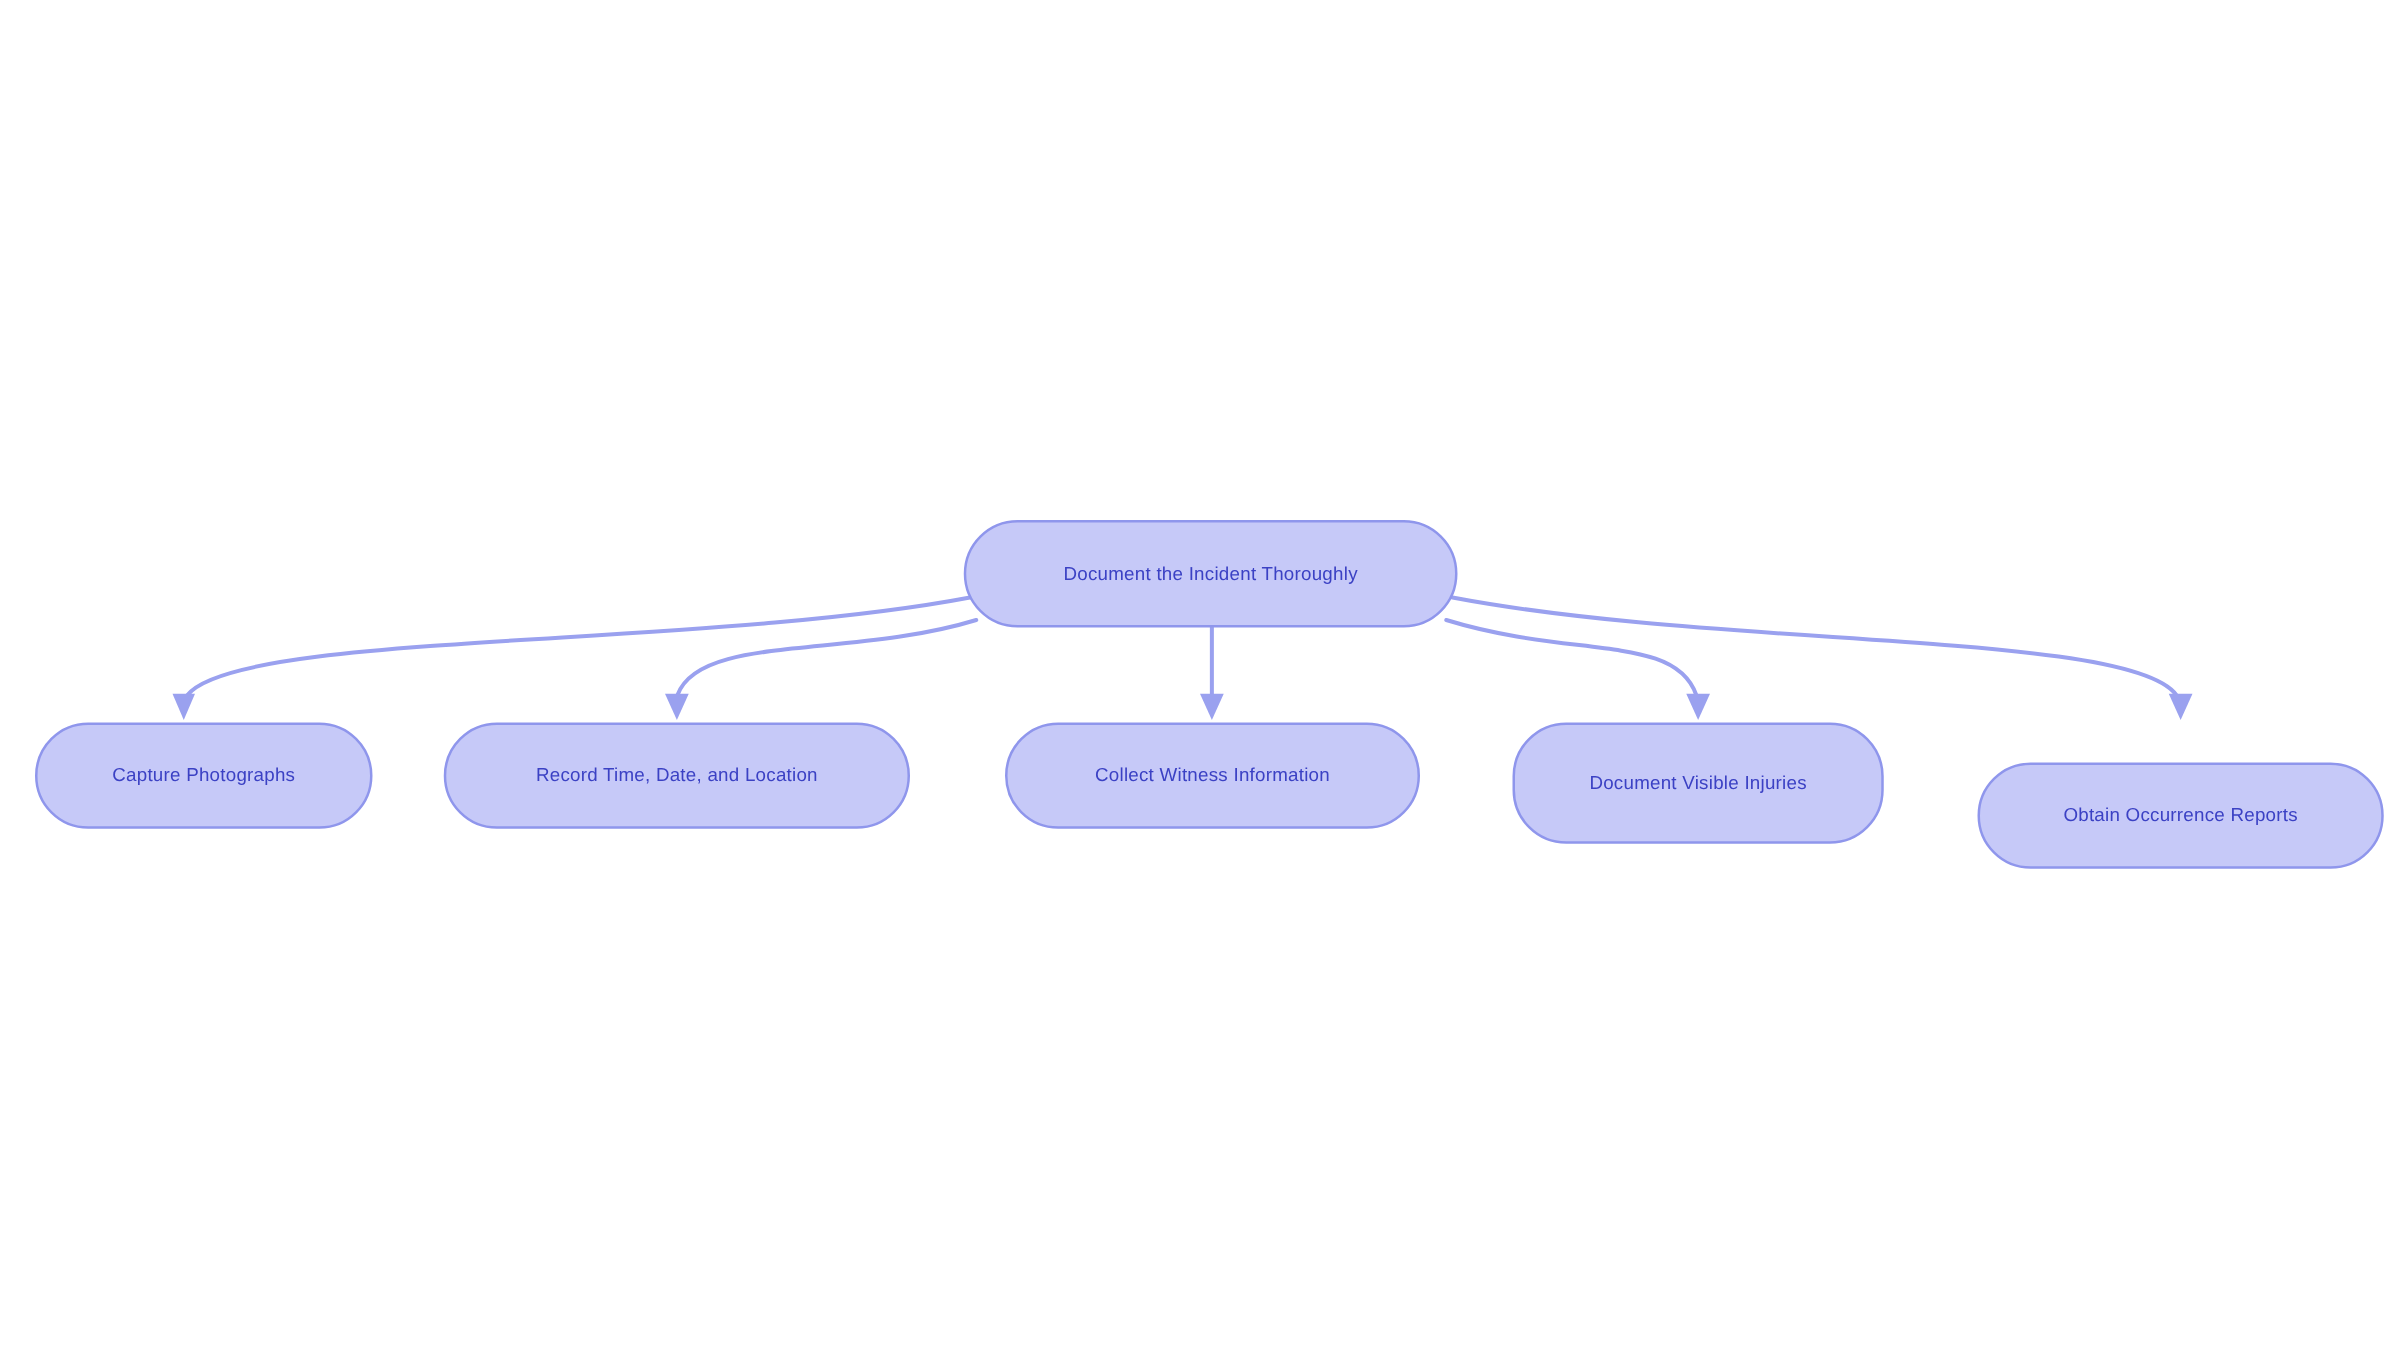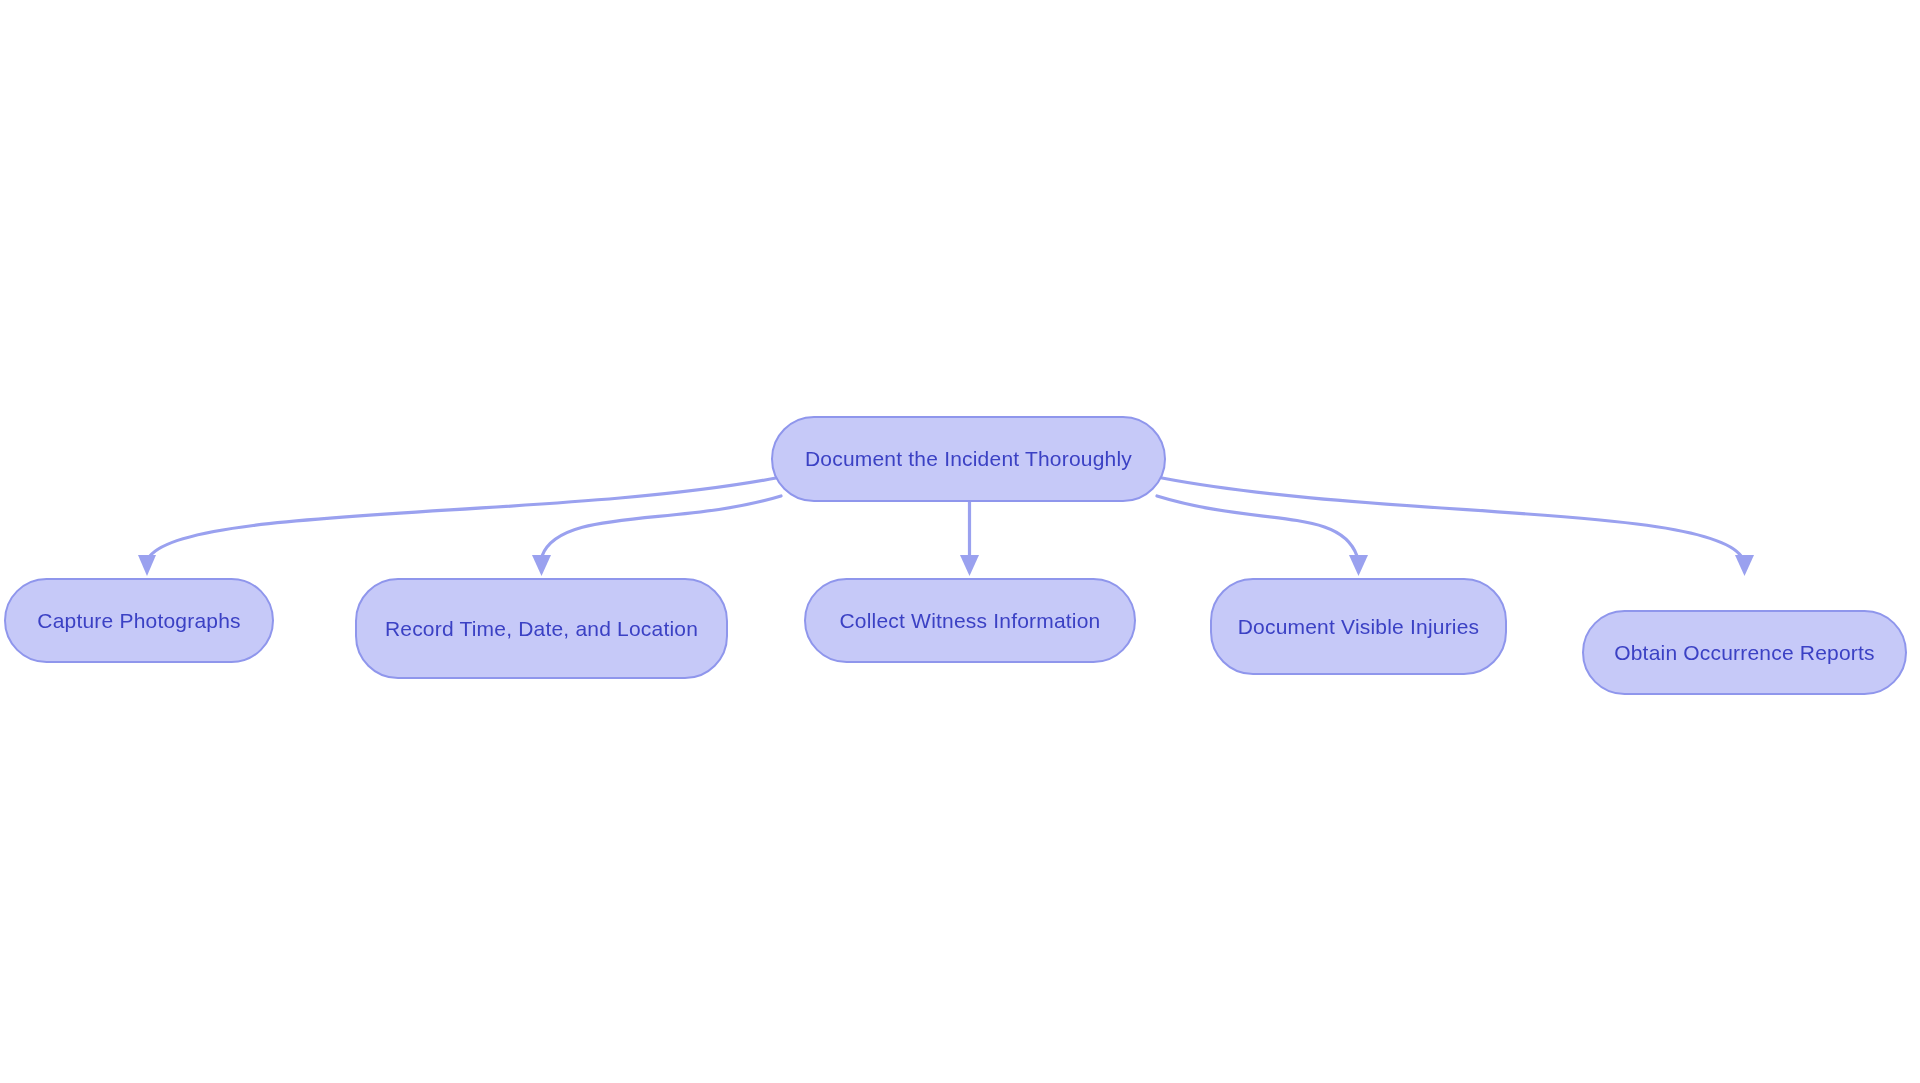--- a/index.html
+++ b/index.html
@@ -37,28 +37,28 @@
     position: absolute;
     box-sizing: border-box;
     display: flex;
     align-items: center;
     justify-content: center;
     text-align: center;
     background: #c6c9f8;
     border: 2px solid #8f96ec;
     border-radius: 43px;
     color: #3b41c4;
-    font-size: 21px;
+    font-size: 15px;
     letter-spacing: 0.2px;
     white-space: nowrap;
     cursor: default;
   }
   .node-root  { left: 771px;  top: 416px; width: 395px; height: 86px; }
-  .node-c0    { left: 4px;   top: 578px; width: 270px; height: 85px; }
-  .node-c1    { left: 355px;  top: 578px; width: 373px; height: 101px; }
+  .node-c0    { left: 28px;   top: 578px; width: 270px; height: 85px; }
+  .node-c1    { left: 355px;  top: 578px; width: 373px; height: 85px; }
   .node-c2    { left: 804px;  top: 578px; width: 332px; height: 85px; }
   .node-c3    { left: 1210px; top: 578px; width: 297px; height: 97px; }
   .node-c4    { left: 1582px; top: 578px; width: 325px; height: 85px; margin-top: 32px; }
   .node-label {
     pointer-events: none;
   }
 </style>
 </head>
 <body>
 

